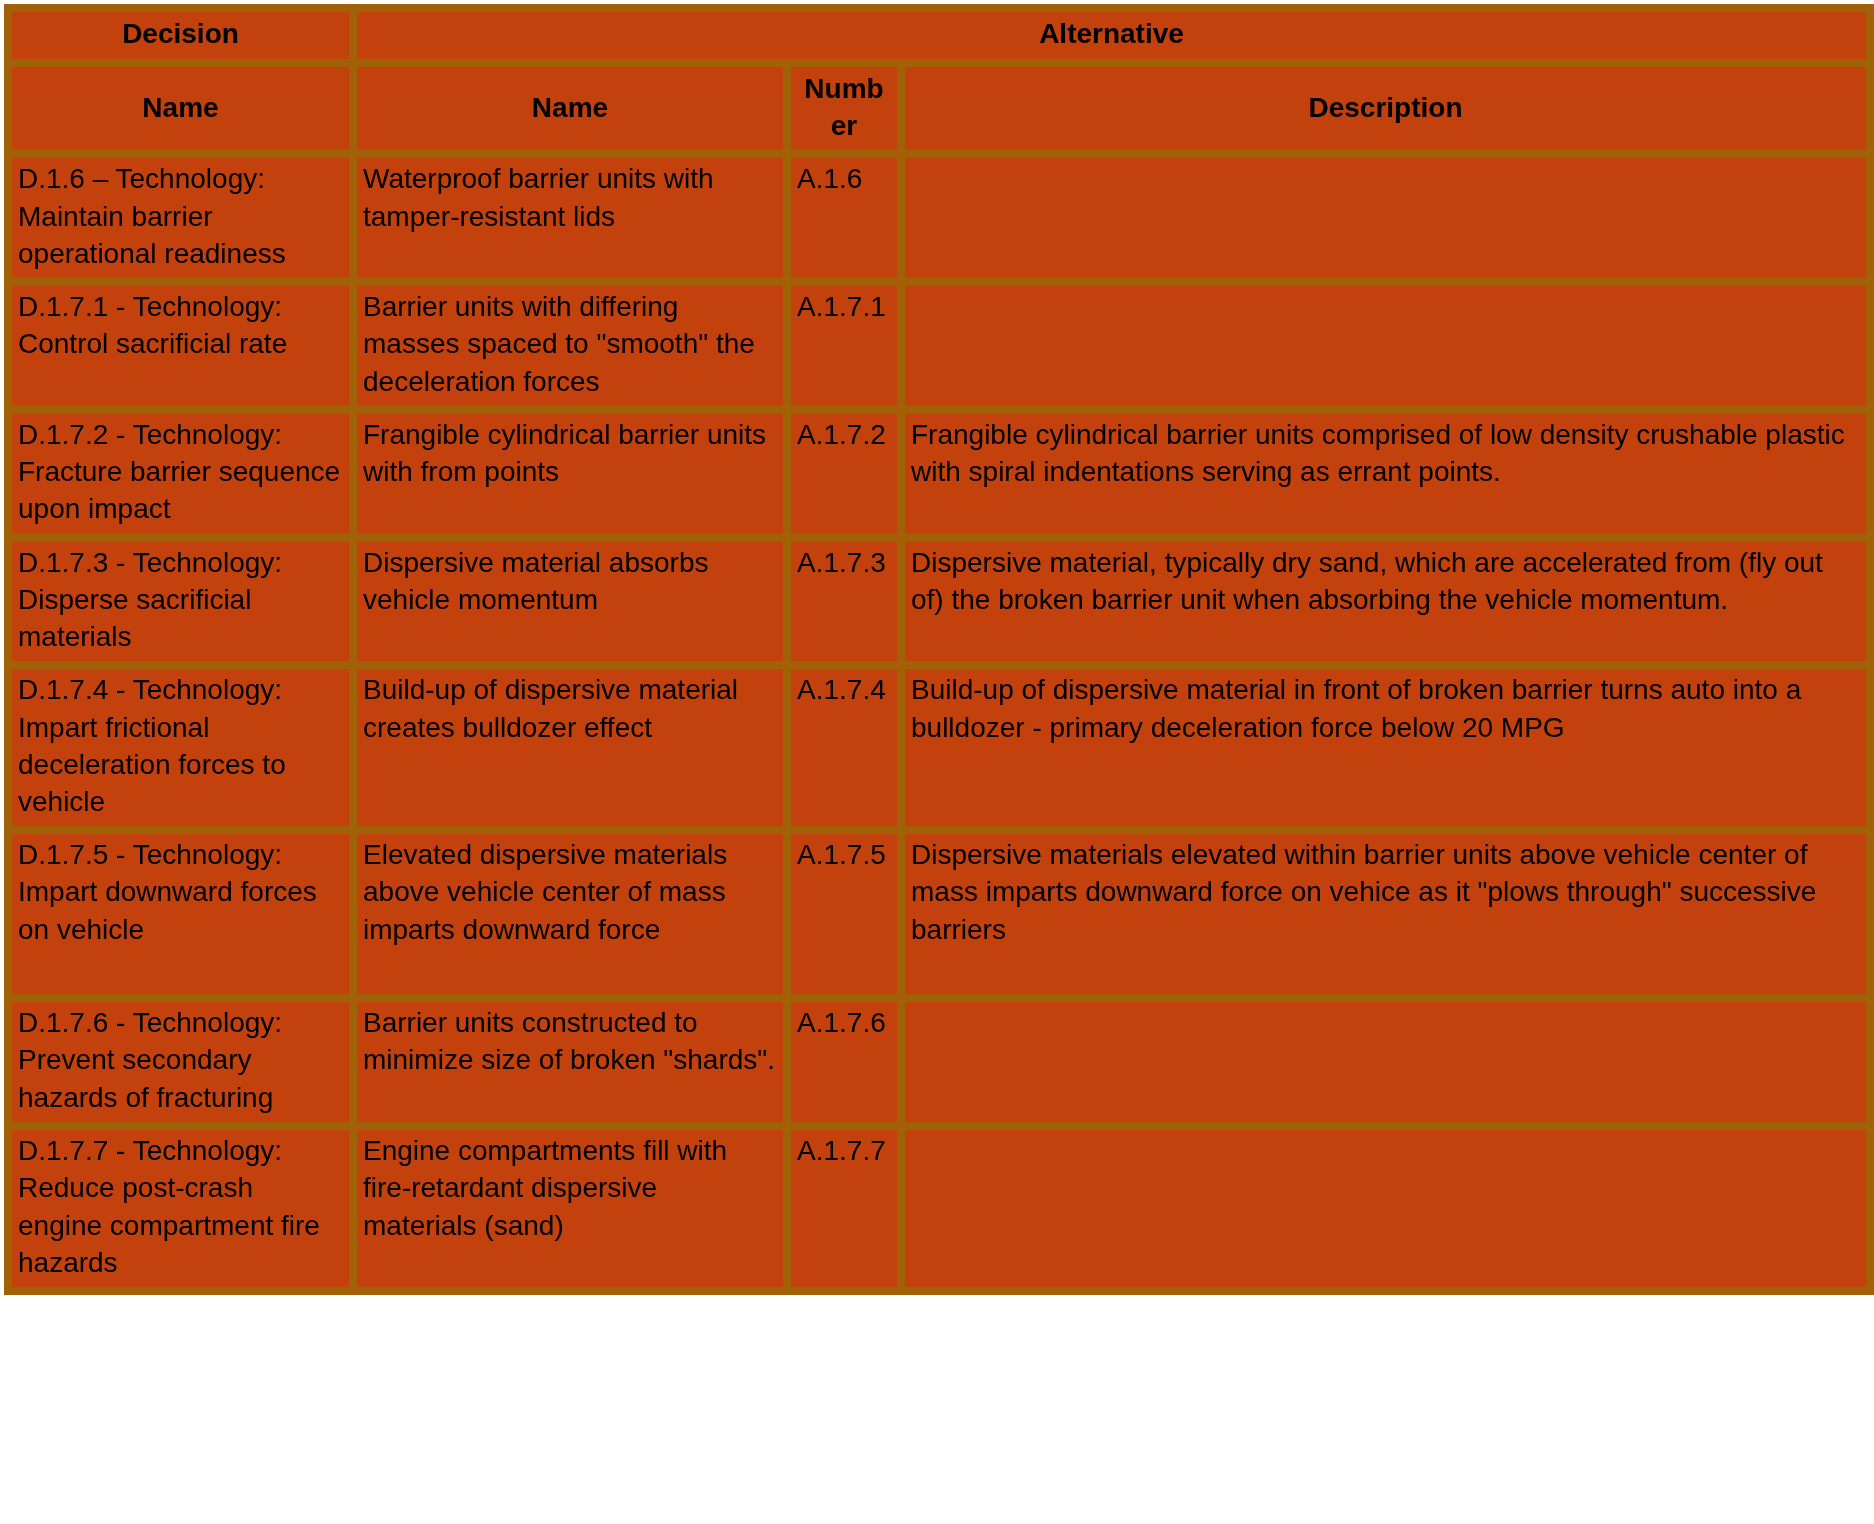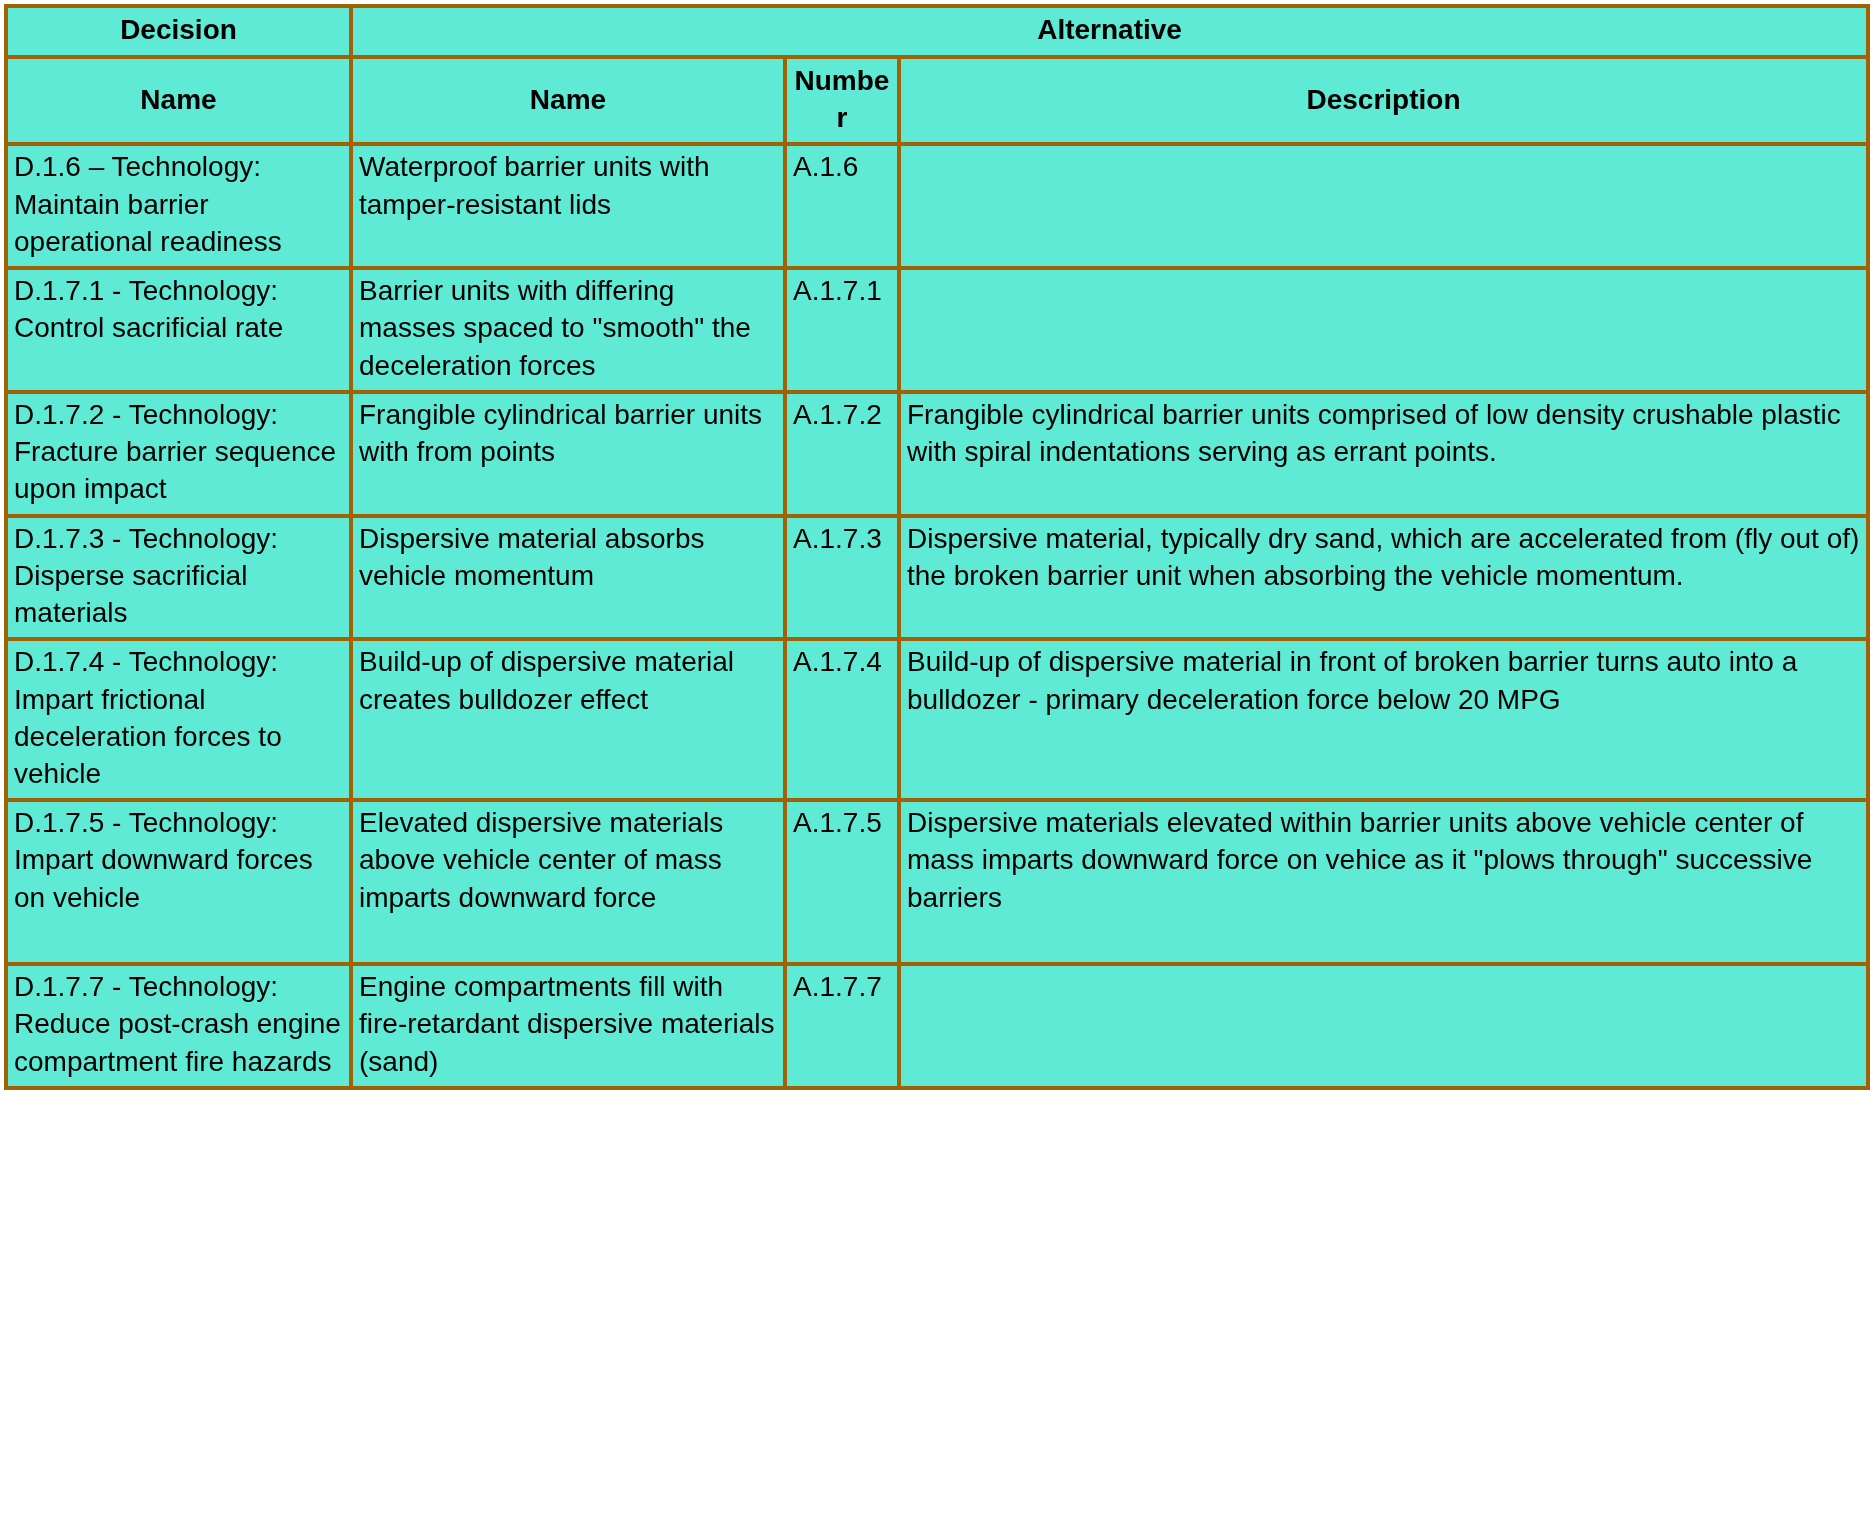--- a/index.html
+++ b/index.html
@@ -31,30 +31,30 @@
     background: #ffffff;
   }
 
   table.decision-table col.c-dec-name  { width: 345px; }
   table.decision-table col.c-alt-name  { width: 434px; }
   table.decision-table col.c-alt-num   { width: 114px; }
   table.decision-table col.c-alt-desc  { width: 969px; }
 
   table.decision-table td,
   table.decision-table th {
-    border: 4px solid #a16207;
+    border: 8px solid #a16207;
     vertical-align: top;
     padding: 2px 6px 6px 6px;
     font-size: 28px;
     line-height: 1.33;
     font-weight: normal;
     text-align: left;
     word-wrap: break-word;
     overflow-wrap: break-word;
-    background: #5eead4;
+    background: #c2410c;
   }
 
   table.decision-table th {
     font-weight: bold;
     text-align: center;
     vertical-align: middle;
     padding: 3px 6px 6px 6px;
     height: 38px;
   }
 
@@ -124,20 +124,26 @@
         <td class="num-cell">A.1.7.4</td>
         <td>Build-up of dispersive material in front of broken barrier turns auto into a bulldozer - primary deceleration force below 20 MPG</td>
       </tr>
       <tr class="row-tall-b">
         <td>D.1.7.5 - Technology: Impart downward forces on vehicle</td>
         <td>Elevated dispersive materials above vehicle center of mass imparts downward force</td>
         <td class="num-cell">A.1.7.5</td>
         <td>Dispersive materials elevated within barrier units above vehicle center of mass imparts downward force on vehice as it "plows through" successive barriers</td>
       </tr>
       <tr class="row-tall-a">
+        <td>D.1.7.6 - Technology: Prevent secondary hazards of fracturing</td>
+        <td>Barrier units constructed to minimize size of broken "shards".</td>
+        <td class="num-cell">A.1.7.6</td>
+        <td></td>
+      </tr>
+      <tr class="row-tall-a">
         <td>D.1.7.7 - Technology: Reduce post-crash engine compartment fire hazards</td>
         <td>Engine compartments fill with fire-retardant dispersive materials (sand)</td>
         <td class="num-cell">A.1.7.7</td>
         <td></td>
       </tr>
     </tbody>
   </table>
 
 </div>
 

